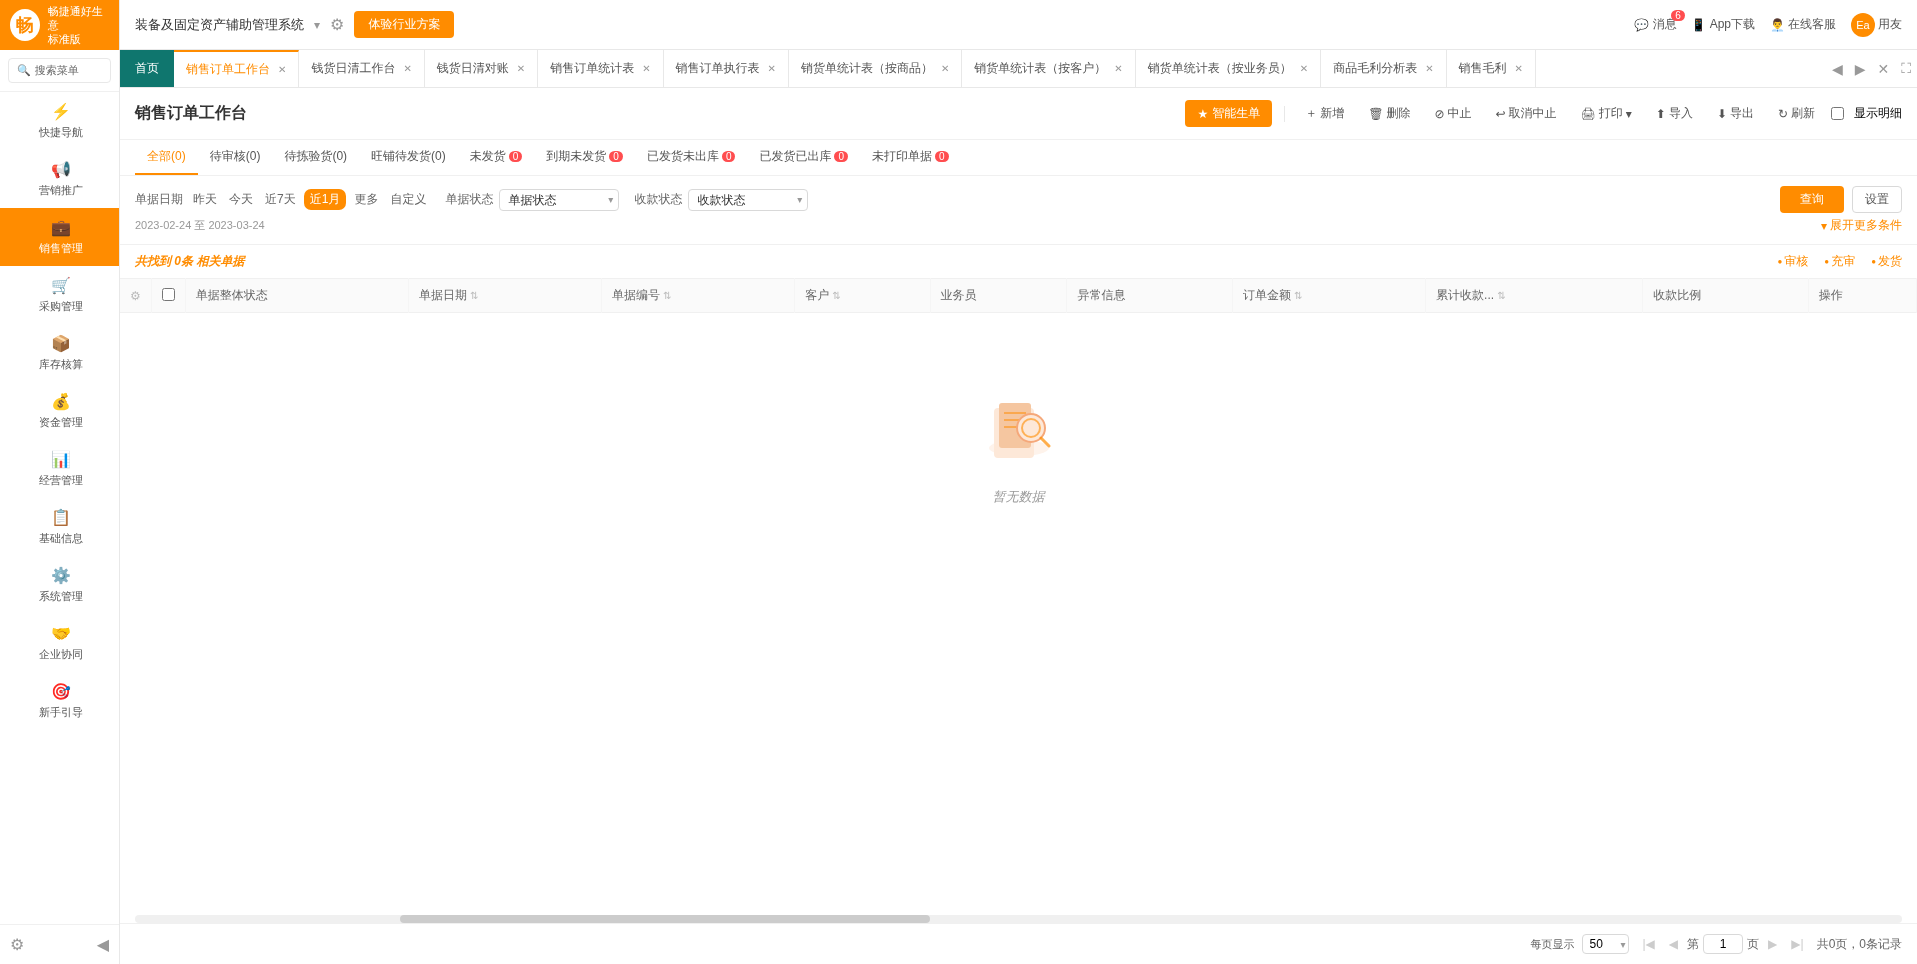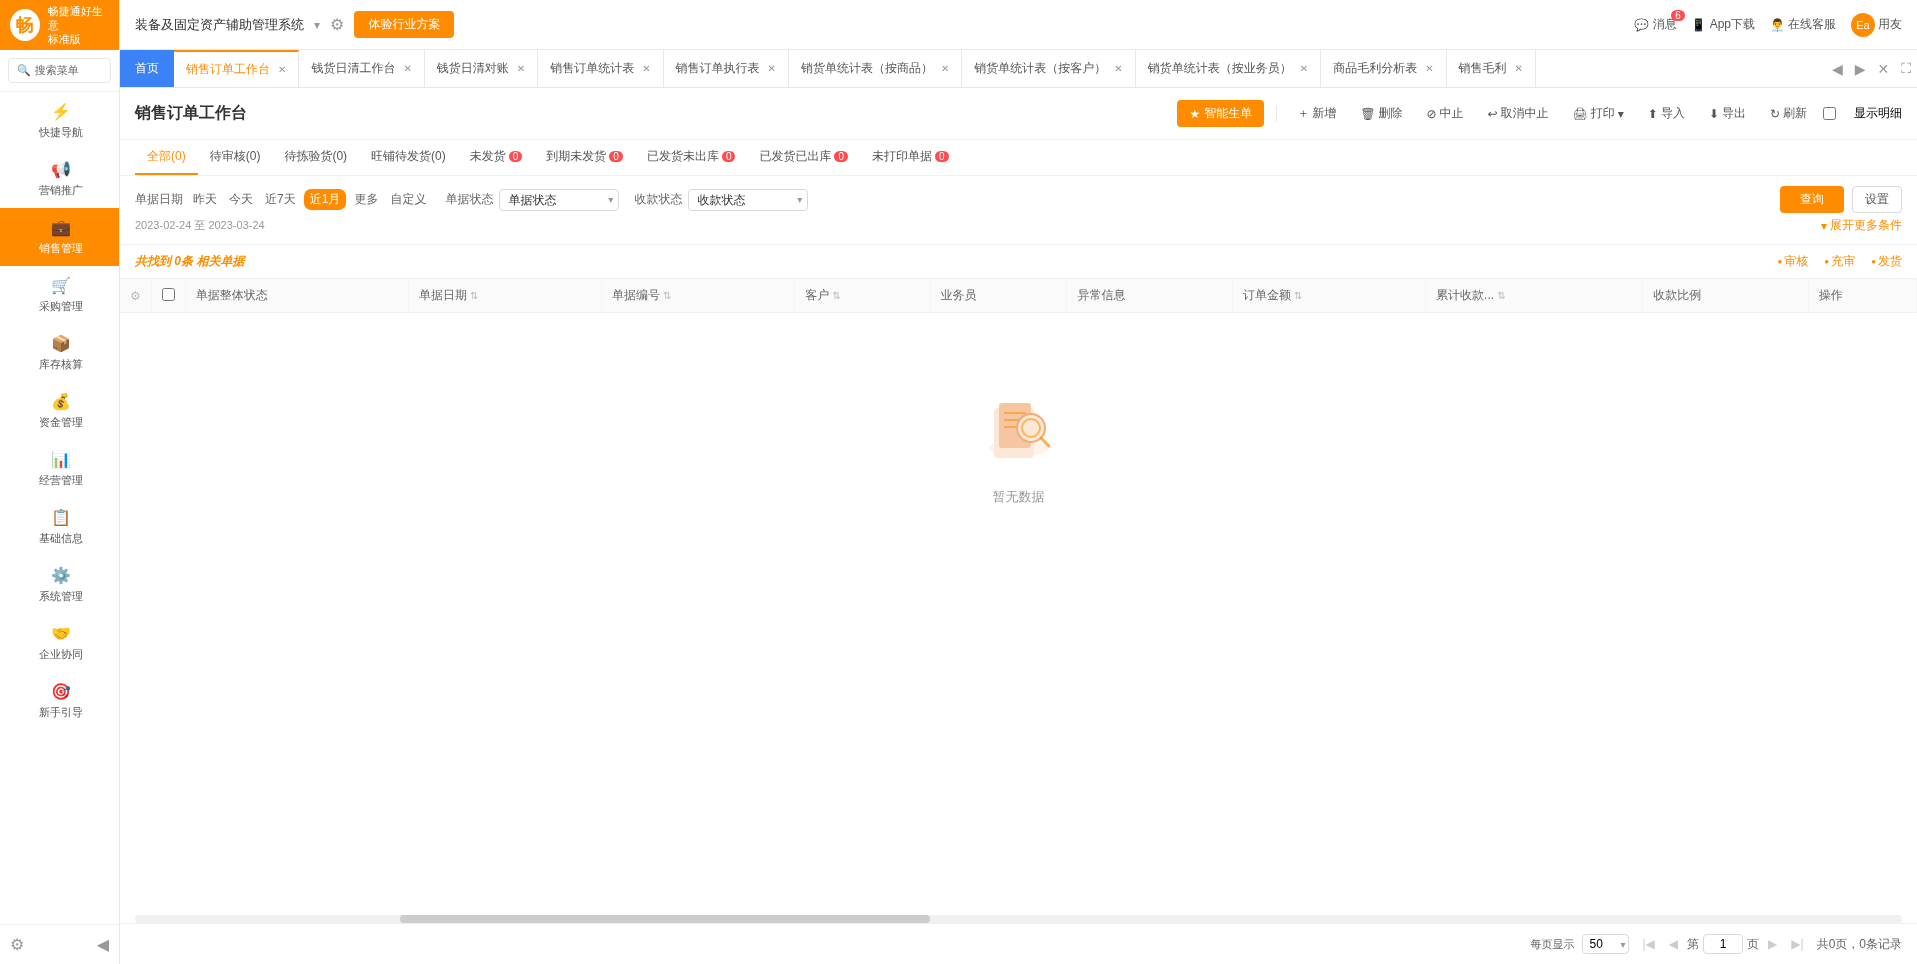--- a/index.html
+++ b/index.html
@@ -33,21 +33,21 @@
     .topbar-msg { position: relative; cursor: pointer; color: #555; font-size: 12px; display: flex; align-items: center; gap: 3px; }
     .badge { background: #ff4d4f; color: #fff; border-radius: 10px; padding: 0 4px; font-size: 10px; position: absolute; top: -6px; right: -8px; }
     .topbar-link { color: #555; font-size: 12px; cursor: pointer; display: flex; align-items: center; gap: 3px; }
     .user-avatar { width: 24px; height: 24px; background: #ff8c00; border-radius: 50%; display: flex; align-items: center; justify-content: center; color: #fff; font-size: 11px; }
     
     
     .tab-bar { height: 38px; background: #fff; border-bottom: 1px solid #e8e8e8; display: flex; align-items: stretch; flex-shrink: 0; overflow: hidden; }
     .tab-item { display: flex; align-items: center; padding: 0 12px; font-size: 12px; color: #555; cursor: pointer; border-right: 1px solid #e8e8e8; white-space: nowrap; gap: 5px; position: relative; flex-shrink: 0; }
     .tab-item.active { background: #fff; color: #ff8c00; border-top: 2px solid #ff8c00; }
     .tab-item .tab-close { color: #999; font-size: 10px; margin-left: 3px; }
-    .tab-home { padding: 0 15px; background: #3b82f6; color: #fff; display: flex; align-items: center; font-size: 12px; cursor: pointer; flex-shrink: 0; }
+    .tab-home { padding: 0 15px; background: #0f766e; color: #fff; display: flex; align-items: center; font-size: 12px; cursor: pointer; flex-shrink: 0; }
     .tab-nav-btns { display: flex; align-items: center; margin-left: auto; flex-shrink: 0; }
     .tab-nav-btn { background: none; border: none; cursor: pointer; color: #999; padding: 0 6px; font-size: 14px; height: 38px; }
     
     
     .content { flex: 1; overflow: auto; background: #f0f2f5; padding: 0; display: flex; flex-direction: column; }
     .page-container { background: #fff; flex: 1; display: flex; flex-direction: column; }
     
     
     .page-header { padding: 12px 15px; display: flex; align-items: center; justify-content: space-between; border-bottom: 1px solid #f0f0f0; }
     .page-title { font-size: 16px; font-weight: 600; color: #333; }
@@ -87,21 +87,21 @@
     .table-action-btn::before { content: '●'; font-size: 8px; }
     
     table { width: 100%; border-collapse: collapse; }
     thead tr { background: #fafafa; border-bottom: 1px solid #f0f0f0; border-top: 1px solid #f0f0f0; }
     th { padding: 8px 10px; text-align: left; font-size: 12px; color: #666; font-weight: normal; white-space: nowrap; border-right: 1px solid #f5f5f5; }
     th .sort-icon { color: #bbb; margin-left: 3px; font-size: 10px; }
     .th-check { width: 30px; text-align: center; }
     .th-settings-icon { width: 30px; text-align: center; color: #bbb; cursor: pointer; }
     
     
-    .empty-state { flex: 1; display: flex; flex-direction: column; align-items: center; justify-content: flex-start; padding: 60px 0; }
+    .empty-state { flex: 1; display: flex; flex-direction: column; align-items: center; justify-content: flex-start; padding: 60px 0; font-style: italic; }
     .empty-icon { width: 100px; height: 100px; margin-bottom: 15px; }
     .empty-text { color: #999; font-size: 13px; }
     
     
     .pagination { padding: 10px 15px; border-top: 1px solid #f0f0f0; display: flex; align-items: center; justify-content: flex-end; gap: 8px; flex-shrink: 0; background: #fff; }
     .page-size-label { font-size: 11px; color: #666; }
     .page-size-select { border: 1px solid #d9d9d9; border-radius: 4px; padding: 2px 18px 2px 6px; font-size: 12px; appearance: none; background: #fff; cursor: pointer; }
     .page-size-wrap { position: relative; }
     .page-size-wrap::after { content: '▾'; position: absolute; right: 4px; top: 50%; transform: translateY(-50%); color: #999; font-size: 10px; pointer-events: none; }
     .page-nav { display: flex; align-items: center; gap: 4px; }
@@ -302,21 +302,21 @@
             <span>导入</span>
           </button>
           <button class="btn-outline">
             <span>⬇</span>
             <span>导出</span>
           </button>
           <button class="btn-outline">
             <span>↻</span>
             <span>刷新</span>
           </button>
-          <label style="display:flex;align-items:center;gap:18px;cursor:pointer;">
+          <label style="display:flex;align-items:center;gap:10px;cursor:pointer;">
             <input type="checkbox" style="">
             <span>显示明细</span>
           </label>
         </div>
       </div>
 
       <div class="sub-tabs">
         <div class="sub-tab active">
           <span>全部</span>(<span>0</span>)
         </div>

